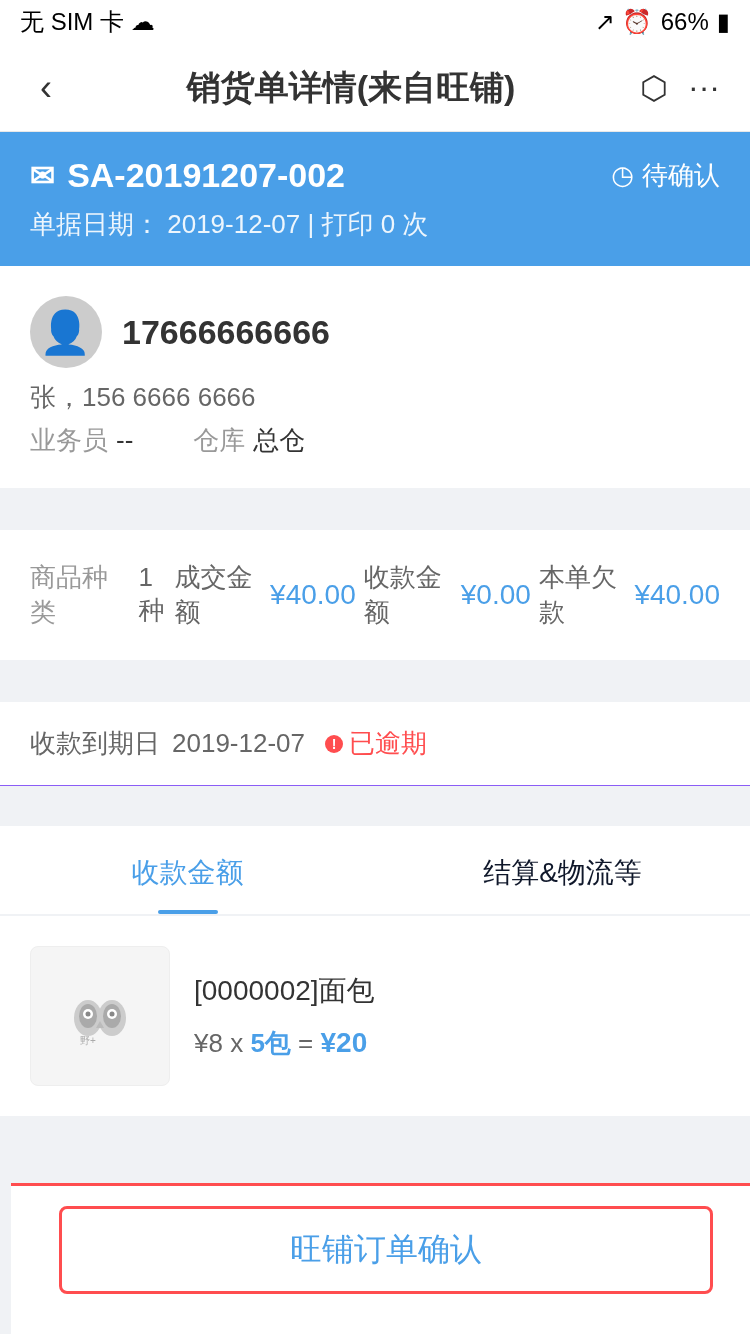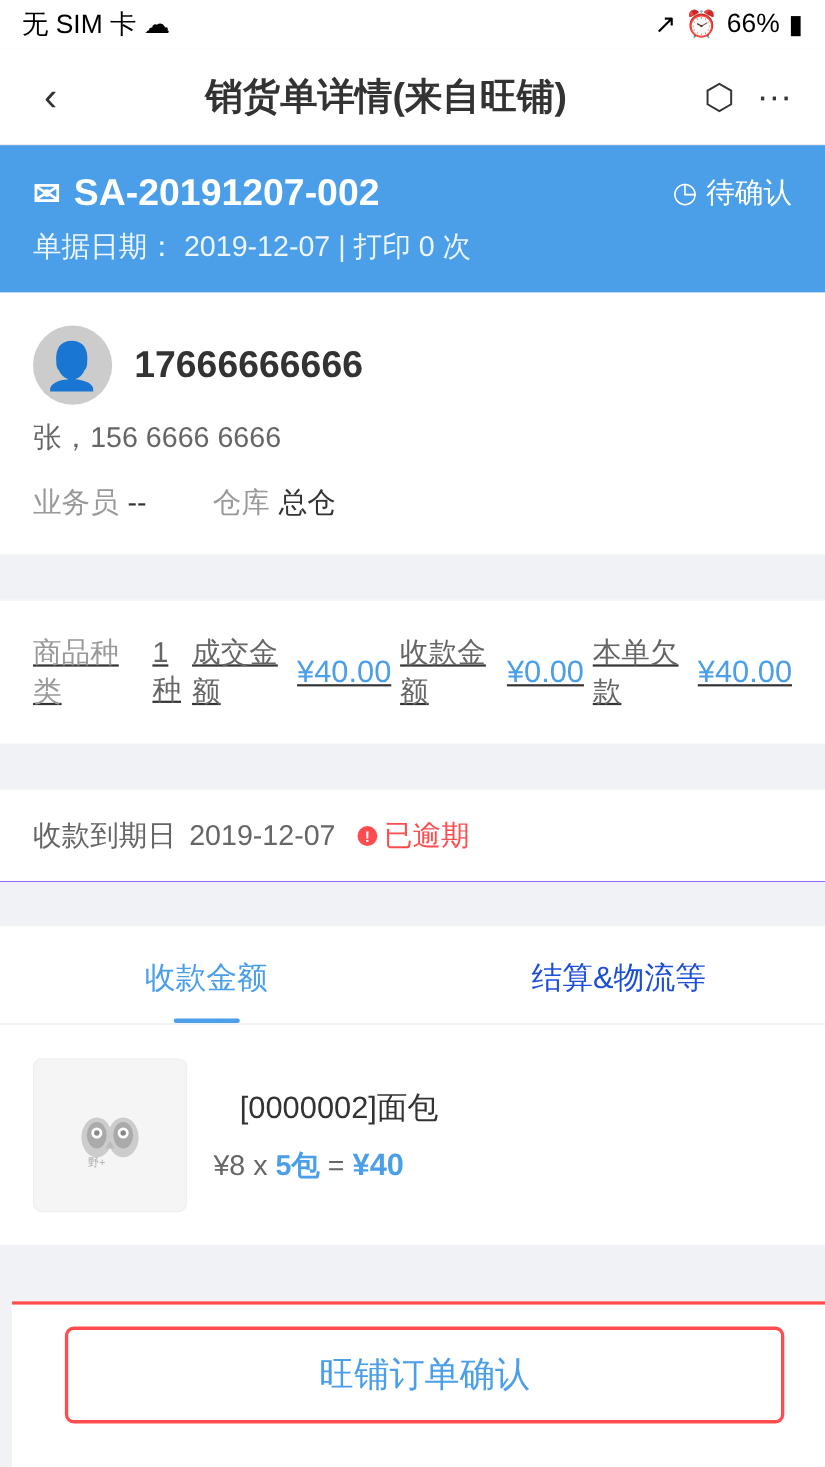--- a/index.html
+++ b/index.html
@@ -134,39 +134,38 @@
       font-size: 26px;
       color: #666;
       margin-bottom: 8px;
     }
     .customer-meta {
       display: flex;
       align-items: flex-end;
       gap: 60px;
       font-size: 26px;
       color: #666;
-      margin-top: 24px;
+      margin-top: 8px;
     }
     .meta-item { display: flex; align-items: center; gap: 8px; }
     .meta-label { color: #999; }
     .meta-value { color: #333; }
 
     
     .summary-card {
       background: #fff;
       padding: 30px;
       margin-top: 20px;
       border-top: 1px solid #f0f2f5;
       border-bottom: 1px solid #f0f2f5;
     }
     .summary-row {
       display: flex;
       align-items: flex-start;
       justify-content: flex-start;
-      text-decoration: underline;
     }
     .summary-left {
       display: flex;
       align-items: center;
       gap: 16px;
       font-size: 26px;
       color: #666;
     }
     .summary-label { color: #999; }
     .summary-right {
@@ -222,21 +221,21 @@
       background: #fff;
       margin-top: 20px;
       display: flex;
       border-bottom: 2px solid #f0f2f5;
     }
     .tab {
       flex: 1;
       text-align: center;
       padding: 28px 0 22px;
       font-size: 28px;
-      color: #1d4ed8;
+      color: #0f172a;
       cursor: pointer;
       position: relative;
     }
     .tab.active {
       color: #4a9fe8;
     }
     .tab.active::after {
       content: '';
       position: absolute;
       bottom: 0;
@@ -276,21 +275,20 @@
       display: flex;
       flex-direction: column;
       align-items: center;
     }
     .product-info { flex: 1; }
     .product-name {
       font-size: 28px;
       color: #333;
       margin-bottom: 16px;
       font-weight: 500;
-      margin-left: 24px;
     }
     .product-price {
       font-size: 26px;
       color: #666;
     }
     .price-highlight { color: #4a9fe8; font-weight: 600; font-size: 28px; }
     .price-qty { color: #4a9fe8; font-weight: 600; }
 
     
     .confirm-btn-container {
@@ -443,21 +441,21 @@
           <circle cx="52" cy="28" r="2.5" fill="#888"></circle>
 
           <polygon points="40,35 36,42 44,42" fill="#bbb"></polygon>
           <text x="28" y="58" font-size="10" fill="#aaa" text-anchor="middle">野+</text>
         </svg>
       </div>
     </div>
     <div class="product-info">
       <div class="product-name">[0000002]面包</div>
       <div class="product-price">
-        <span>¥8 x </span><span class="price-qty">5包</span><span> = </span><span class="price-highlight">¥40</span>
+        <span>¥8 x </span><span class="price-qty">5包</span><span> = </span><span class="price-highlight">¥20</span>
       </div>
     </div>
   </div>
 </div>
 
 <div style="height: 280px; background: #f0f2f5;"></div>
 
 <div class="confirm-btn-container">
   <button class="confirm-btn">旺铺订单确认</button>
 </div>

